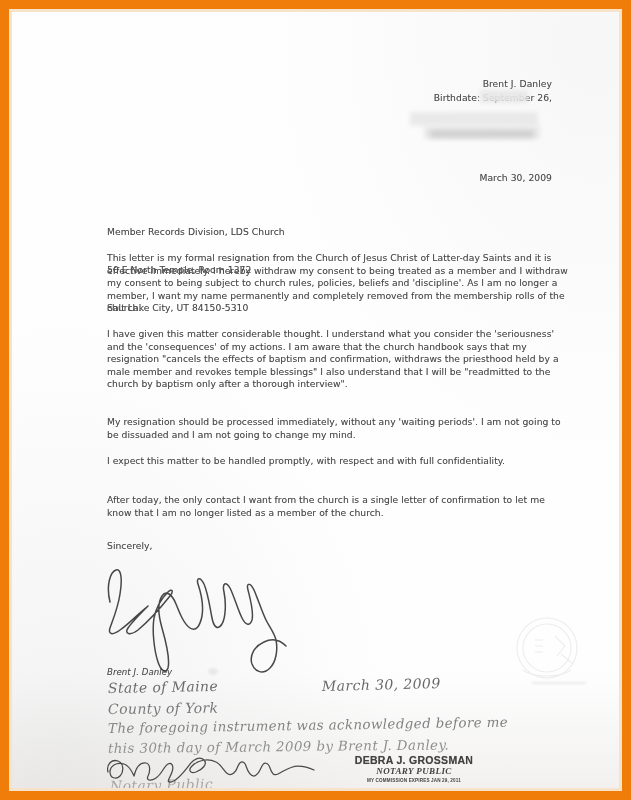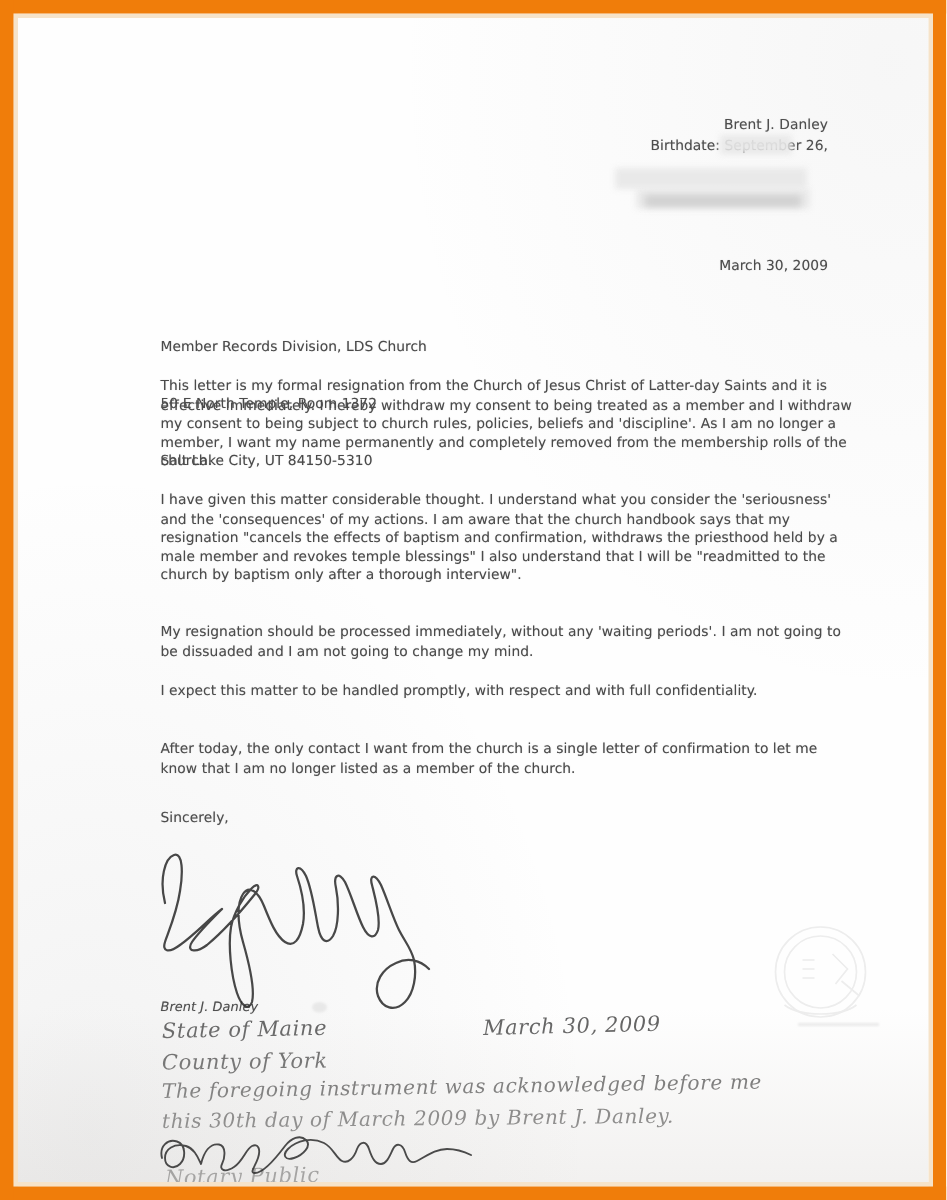--- a/index.html
+++ b/index.html
@@ -327,18 +327,23 @@
                C86,20 84,16 88,12 C94,6 104,4 112,8
                C118,11 120,18 124,20 C128,22 132,18 134,12
                C136,7 140,6 142,12 C144,18 146,22 150,22
                C154,22 156,16 158,12 C160,8 164,8 166,14
                C168,20 170,22 174,20 C180,17 186,12 194,12
                C200,12 206,14 210,16"></path>
     </svg>
 
     <div class="hand hw-notary">Notary Public</div>
 
+    <div id="notary-stamp">
+      <div class="stamp-name">DEBRA J. GROSSMAN</div>
+      <div class="stamp-title">NOTARY PUBLIC</div>
+      <div class="stamp-expiry">MY COMMISSION EXPIRES JAN 29, 2011</div>
+    </div>
 
     <div class="scan-mark" style="left:520px; top:670px; width:54px; height:2px;"></div>
     <div class="scan-mark" style="left:196px; top:656px; width:10px; height:7px; border-radius:50%;"></div>
 
   </div>
 </div>
 
 </body></html>

